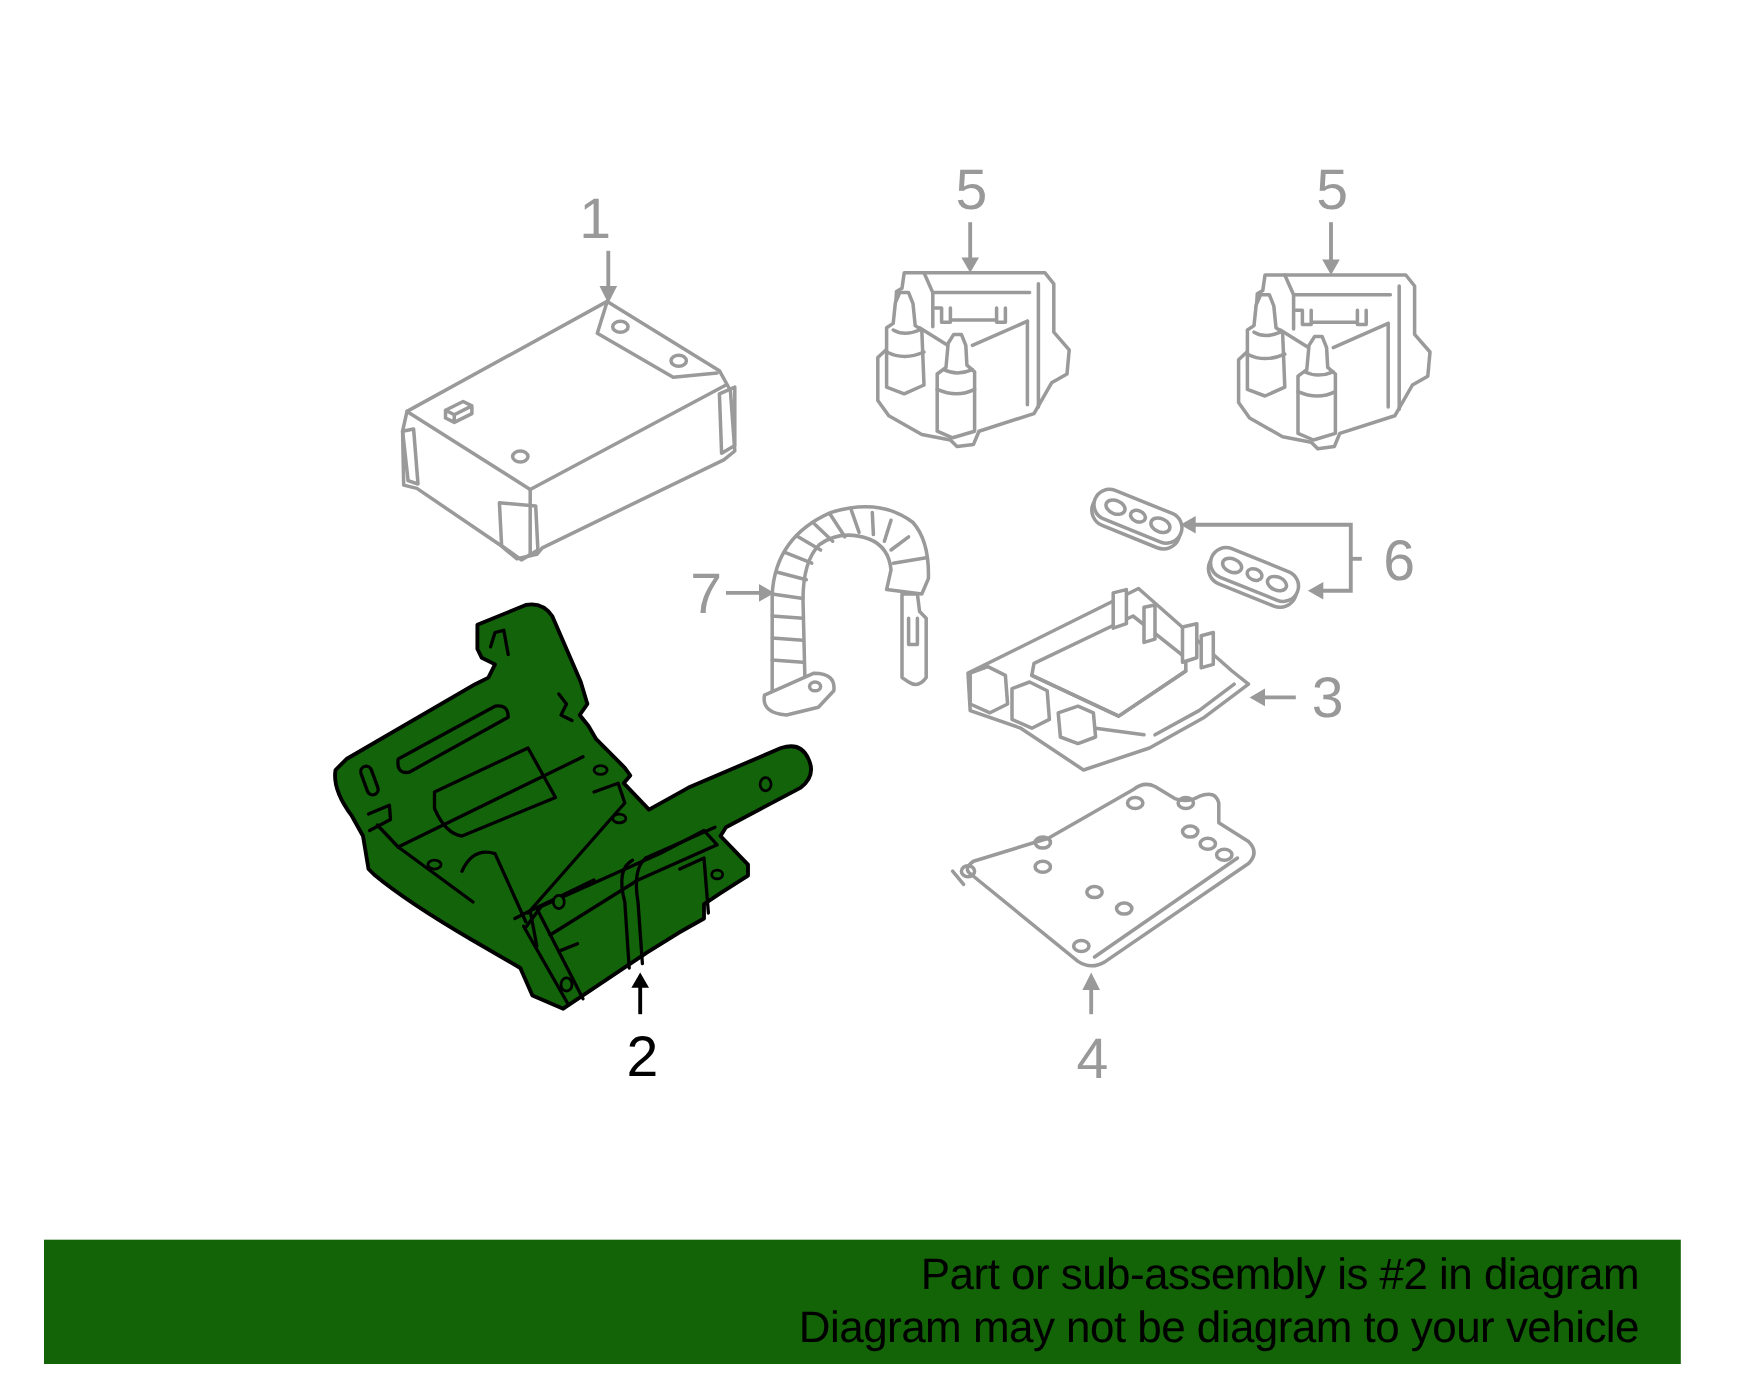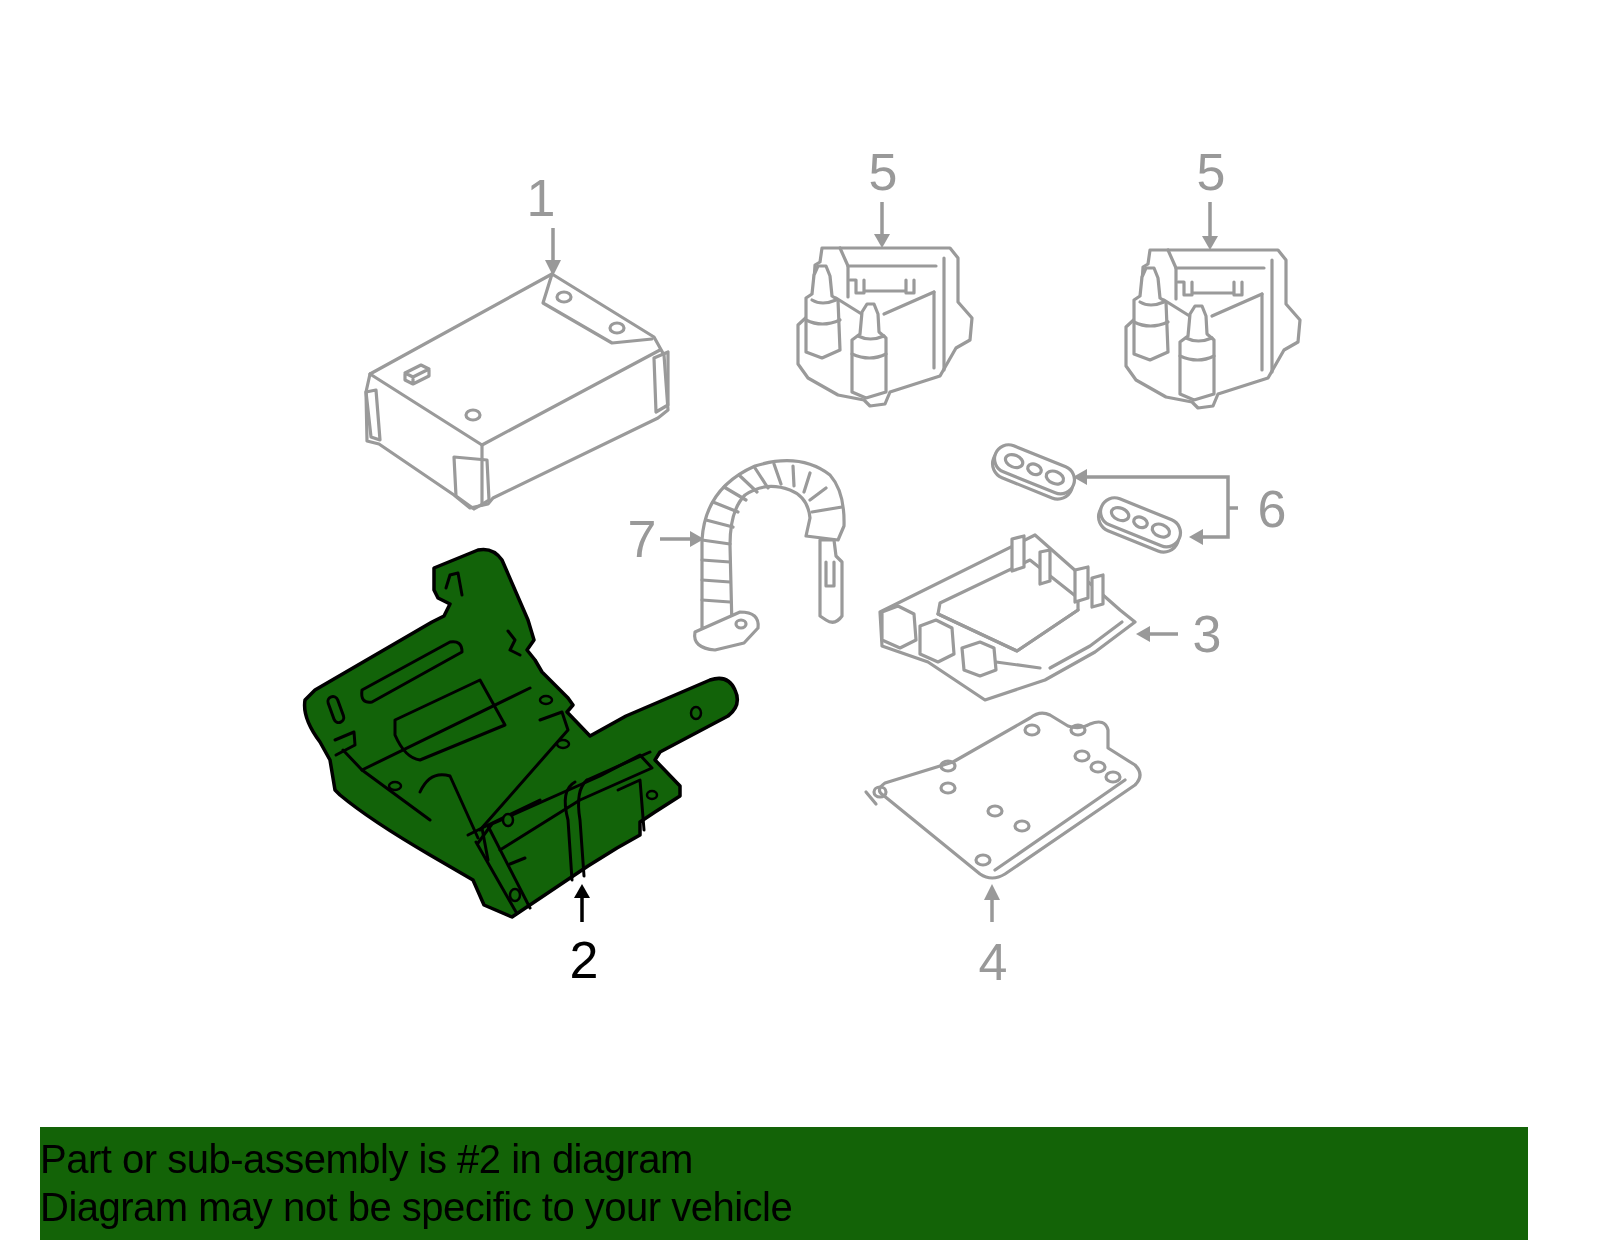--- a/index.html
+++ b/index.html
@@ -8,21 +8,21 @@
     .callout { font-family: "Liberation Sans", sans-serif; font-size: 52px; fill: #999999; }
     .callout.active { fill: #000000; }
     .gray { fill: none; stroke: #9a9a9a; stroke-width: 3.2; stroke-linejoin: round; stroke-linecap: round; }
     .grayfill { fill: #ffffff; stroke: #9a9a9a; stroke-width: 3.2; stroke-linejoin: round; }
     .arrow-g { stroke: #999999; stroke-width: 3.5; fill: none; }
     .arrowhead-g { fill: #999999; }
     .green { fill: #126309; stroke: #000000; stroke-width: 3.5; stroke-linejoin: round; }
     .gline { fill: none; stroke: #000000; stroke-width: 3; stroke-linejoin: round; stroke-linecap: round; }
     .ghole { fill: #126309; stroke: #000; stroke-width: 2.5; }
     #banner { position: absolute; left: 40px; top: 1127px; width: 1488px; height: 113px; background: #136307; }
-    #banner .line { position: absolute; left: 0; width: 1450px; text-align: left; color: #000000; font-size: 40px; line-height: 46px; letter-spacing: -0.5px; }
+    #banner .line { position: absolute; left: 0; width: 1450px; text-align: right; color: #000000; font-size: 40px; line-height: 46px; letter-spacing: -0.5px; }
     #banner .l1 { top: 9px; }
     #banner .l2 { top: 57px; }
   </style>
 </head>
 <body>
 
 <svg id="diagram" viewBox="0 0 1600 1249" xmlns="http://www.w3.org/2000/svg">
 
   <g>
     <text class="callout" x="541" y="216" text-anchor="middle">1</text>
@@ -183,14 +183,14 @@
     <ellipse class="ghole" cx="696" cy="713" rx="5" ry="6"></ellipse>
     <ellipse class="ghole" cx="652" cy="795" rx="5" ry="4"></ellipse>
     <line x1="582" y1="896" x2="582" y2="922" stroke="#000" stroke-width="3.5"></line>
     <polygon fill="#000" points="574,898 590,898 582,884"></polygon>
     <text class="callout active" x="584" y="978" text-anchor="middle">2</text>
   </g>
 </svg>
 
 <div id="banner">
   <div class="line l1">Part or sub-assembly is #2 in diagram</div>
-  <div class="line l2">Diagram may not be specific to your vehicle</div>
+  <div class="line l2">Diagram may not be diagram to your vehicle</div>
 </div>
 
 </body></html>

